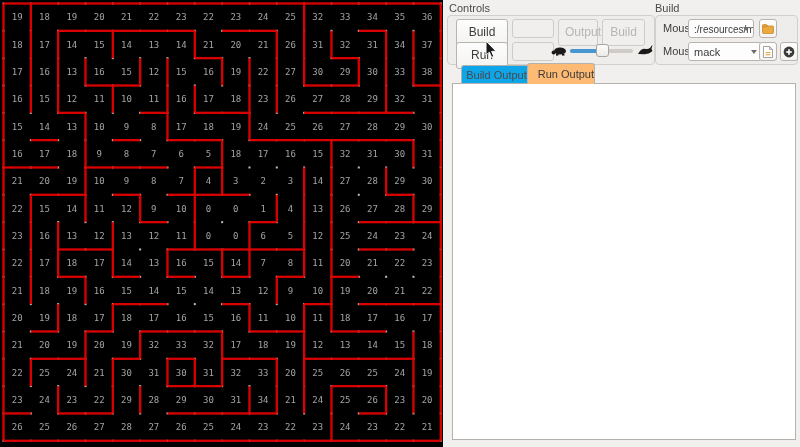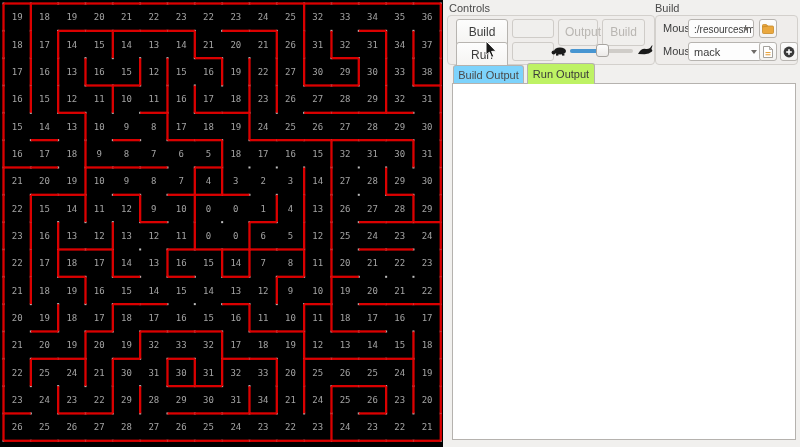--- a/index.html
+++ b/index.html
@@ -58,22 +58,22 @@
   #speed-handle{
     position:absolute;top:0px;width:13px;height:13px;background:linear-gradient(#fdfdfd,#eceae8);
     border:1px solid #a7a4a0;border-radius:3px;box-sizing:border-box;
   }
   
   .tab{
     position:absolute;top:63px;height:21px;box-sizing:border-box;
     font-size:11px;color:#3a3a3a;text-align:center;line-height:21px;
     border:1px solid #b5b2ae;border-bottom:none;border-radius:3px 3px 0 0;
   }
-  .tab.inactive{background:#7dd3fc;top:65px;height:19px;line-height:18px;color:#4a4a4a;}
-  .tab.active{background:#bef264;z-index:2;}
+  .tab.inactive{background:#0ea5e9;top:65px;height:19px;line-height:18px;color:#4a4a4a;margin-left:8px;}
+  .tab.active{background:#fdba74;z-index:2;text-align:right;}
   #output-pane{
     position:absolute;left:9px;top:83px;width:344px;height:357px;
     background:#fff;border:1px solid #b5b2ae;box-sizing:border-box;z-index:1;
   }
   #cursor{position:absolute;left:484px;top:40px;z-index:50;}
 </style>
 </head>
 <body>
 
 <div id="maze-pane">

